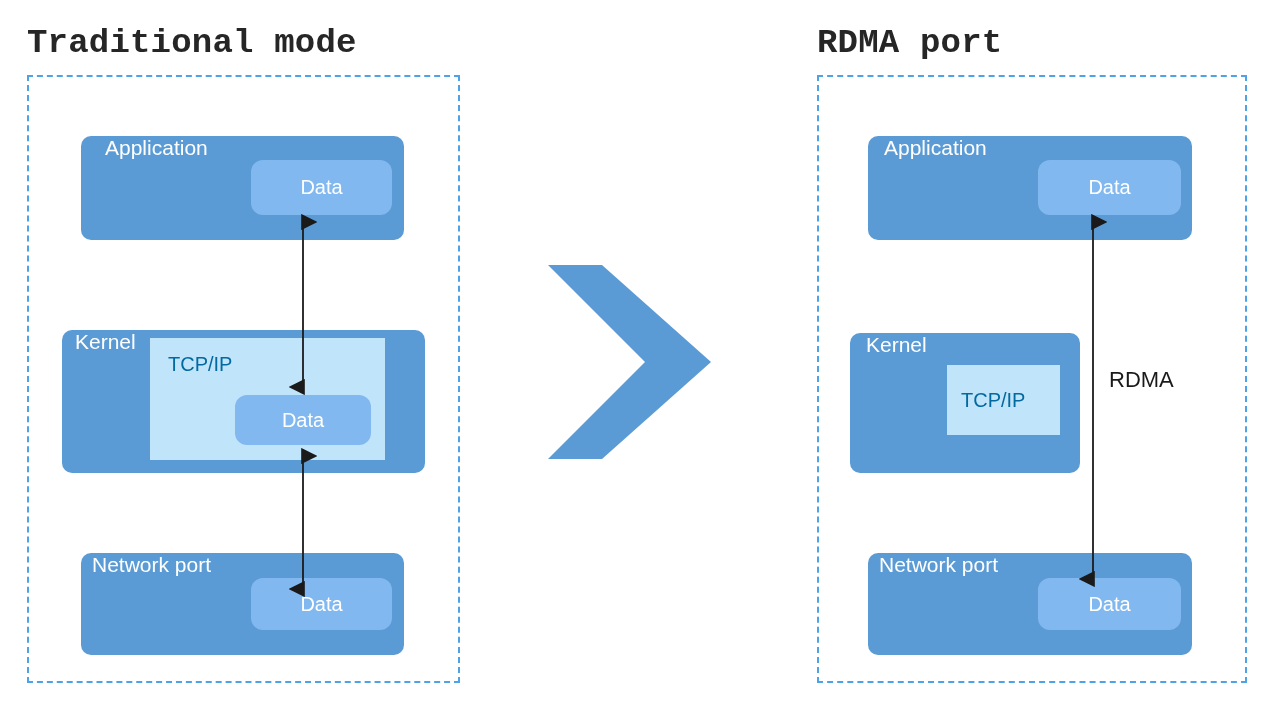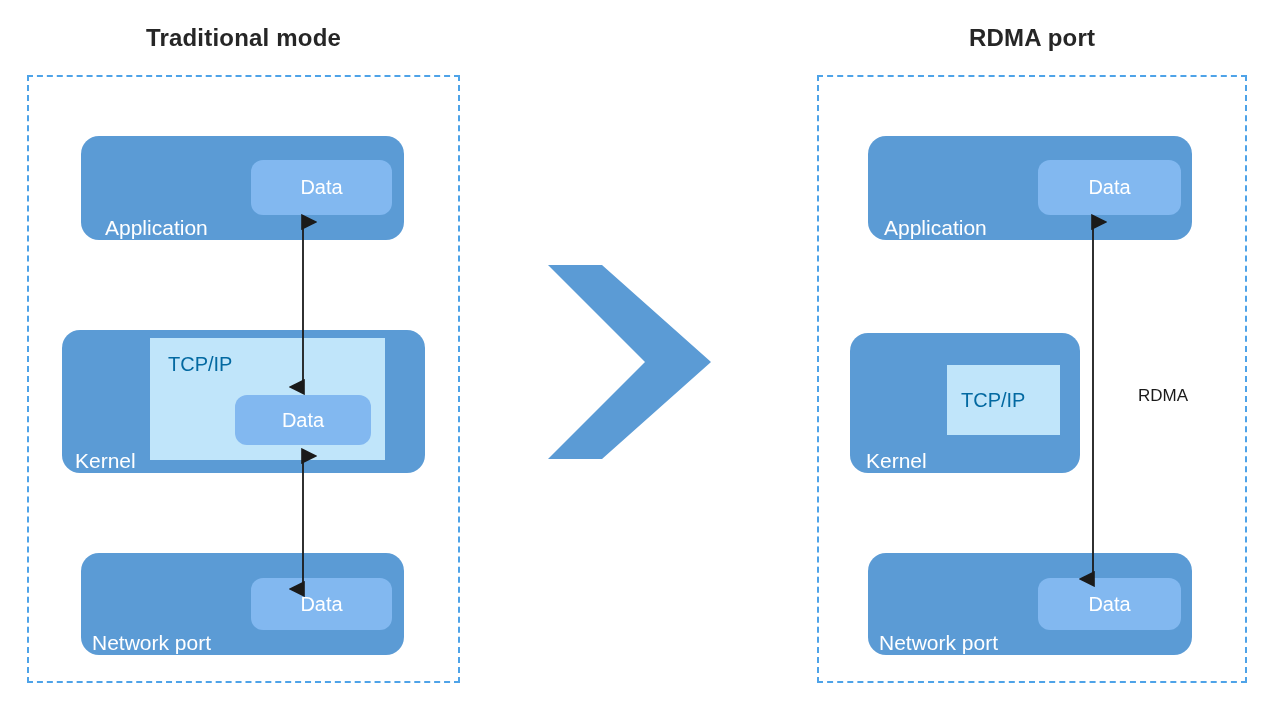--- a/index.html
+++ b/index.html
@@ -6,44 +6,44 @@
   html, body {
     width: 1280px; height: 710px;
     background: #ffffff;
     font-family: "Liberation Sans", sans-serif;
     overflow: hidden;
   }
   #stage { position: relative; width: 1280px; height: 710px; background:#fff; }
 
   .panel-title {
     position: absolute;
-    font-size: 24px;
+    font-size: 34px;
     font-weight: bold;
     color: #262626;
-    text-align: center;
     letter-spacing: 0.2px;
     white-space: nowrap;
+    font-family: Liberation Mono, monospace;
   }
   #title-left  { left: 27px;  top: 24px; width: 433px; }
   #title-right { left: 817px; top: 24px; width: 430px; }
 
   .dashed-panel {
     position: absolute;
     border: 2px dashed #4ea3e8;
     background: transparent;
   }
   #panel-left  { left: 27px;  top: 75px; width: 433px; height: 608px; }
   #panel-right { left: 817px; top: 75px; width: 430px; height: 608px; }
 
   .node {
     position: absolute;
     background: #5b9bd5;
-    border-radius: 18px;
+    border-radius: 10px;
     display: flex;
-    align-items: flex-end;
+    align-items: flex-start;
   }
   .node-label {
     color: #ffffff;
     font-size: 21px;
     white-space: nowrap;
   }
   .data-chip {
     position: absolute;
     background: #82b8f0;
     border-radius: 12px;
@@ -90,25 +90,24 @@
   #kernel-right .node-label { margin-left: 16px; }
   #tcpip-right-box  { left: 947px; top: 365px; width: 113px; height: 70px; }
   #tcpip-right-text { left: 961px; top: 389px; }
 
   #netport-right { left: 868px; top: 553px; width: 324px; height: 102px; }
   #netport-right .node-label { margin-left: 11px; }
   #netport-right-data { left: 1038px; top: 578px; width: 143px; height: 52px; }
 
   #rdma-label {
     position: absolute;
-    left: 1109px; top: 386px;
+    left: 1109px; top: 367px;
     color: #1a1a1a;
-    font-size: 17px;
+    font-size: 22px;
     white-space: nowrap;
-    margin-left: 29px;
   }
 
   .arrow-svg { position: absolute; overflow: visible; }
   #chevron { position: absolute; left: 545px; top: 262px; }
 </style>
 </head>
 <body>
 
 <div id="stage">
 

